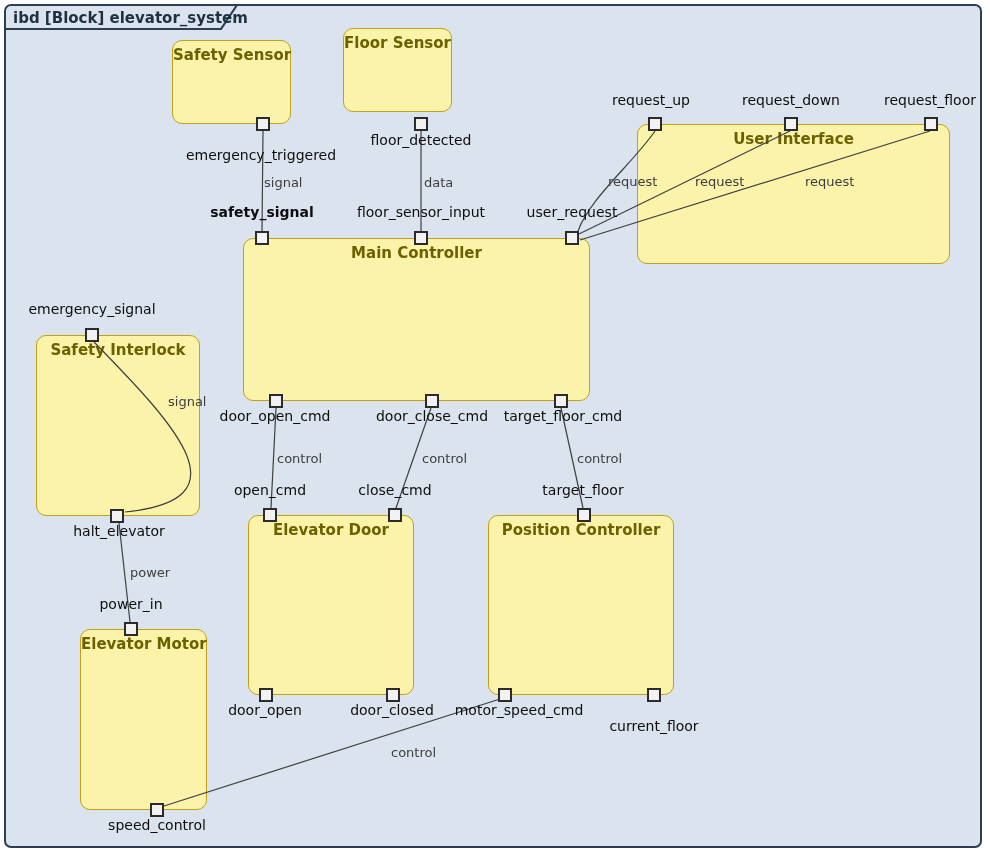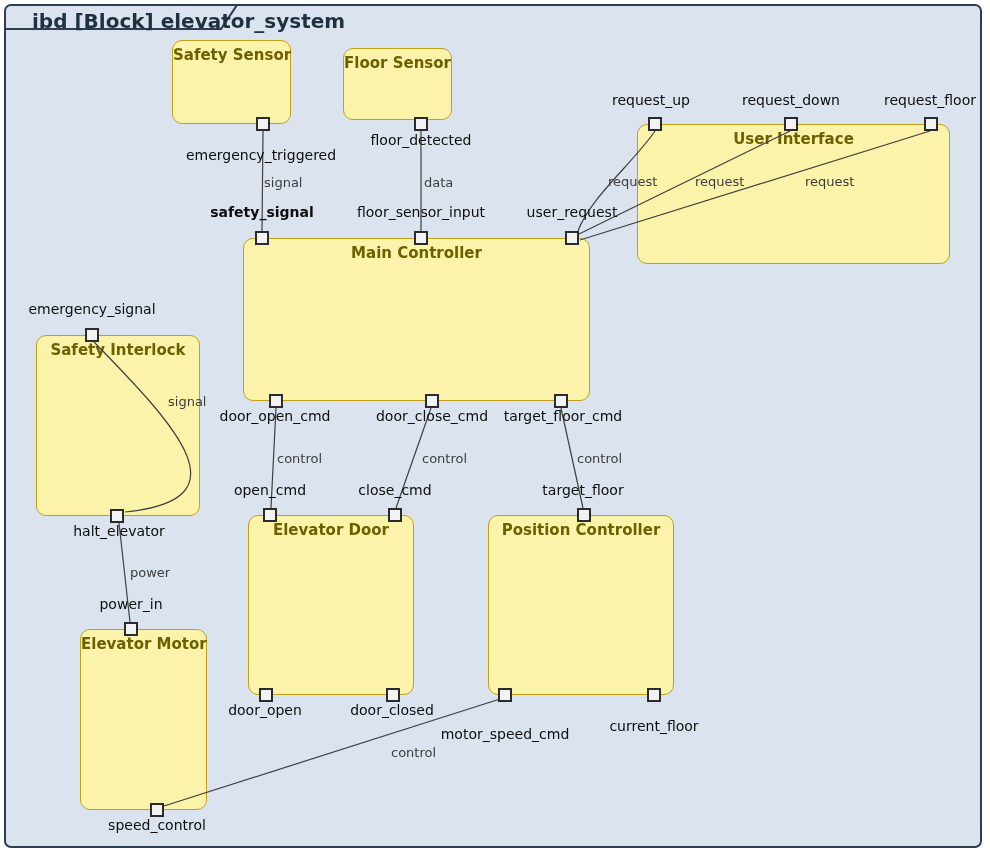--- a/index.html
+++ b/index.html
@@ -13,21 +13,21 @@
     position:relative;width:990px;height:857px;overflow:hidden;
     font-family:"DejaVu Sans","Liberation Sans",sans-serif;
   }
   .frame{
     position:absolute;left:4px;top:4px;width:978px;height:844px;
     background:var(--canvas-bg);border:2.5px solid var(--frame-border);
     border-radius:7px;box-sizing:border-box;z-index:0;
   }
   .tab-text{
     position:absolute;left:13px;top:9px;z-index:5;
-    font-size:20px;font-weight:bold;color:var(--frame-title);white-space:nowrap;margin-left:19px;
+    font-size:15px;font-weight:bold;color:var(--frame-title);white-space:nowrap;
   }
   .block{
     position:absolute;background:var(--block-fill);
     border:1.6px solid var(--block-border);border-radius:10px;
     box-sizing:border-box;z-index:1;
   }
   .block-title{
     display:block;text-align:center;padding-top:5px;
     font-size:15px;font-weight:bold;color:var(--block-title);white-space:nowrap;
   }
@@ -50,21 +50,21 @@
 </head>
 <body>
 
 <div class="canvas">
 
   <div class="frame"></div>
 
   <div class="block" style="left:172px;top:40px;width:119px;height:84px;">
     <span class="block-title">Safety Sensor</span>
   </div>
-  <div class="block" style="left:343px;top:48px;width:109px;height:72px;">
+  <div class="block" style="left:343px;top:28px;width:109px;height:84px;">
     <span class="block-title">Floor Sensor</span>
   </div>
   <div class="block" style="left:637px;top:124px;width:313px;height:140px;">
     <span class="block-title">User Interface</span>
   </div>
   <div class="block" style="left:243px;top:238px;width:347px;height:163px;">
     <span class="block-title">Main Controller</span>
   </div>
   <div class="block" style="left:36px;top:335px;width:164px;height:181px;">
     <span class="block-title">Safety Interlock</span>
@@ -130,21 +130,21 @@
   <span class="plabel" style="left:275px;top:408px;">door_open_cmd</span>
   <span class="plabel" style="left:432px;top:408px;">door_close_cmd</span>
   <span class="plabel" style="left:563px;top:408px;">target_floor_cmd</span>
   <span class="plabel" style="left:92px;top:301px;">emergency_signal</span>
   <span class="plabel" style="left:119px;top:523px;">halt_elevator</span>
   <span class="plabel" style="left:270px;top:482px;">open_cmd</span>
   <span class="plabel" style="left:395px;top:482px;">close_cmd</span>
   <span class="plabel" style="left:583px;top:482px;">target_floor</span>
   <span class="plabel" style="left:265px;top:702px;">door_open</span>
   <span class="plabel" style="left:392px;top:702px;">door_closed</span>
-  <span class="plabel" style="left:505px;top:702px;margin-top:24px;">motor_speed_cmd</span>
+  <span class="plabel" style="left:519px;top:702px;">motor_speed_cmd</span>
   <span class="plabel" style="left:654px;top:702px;margin-top:16px;">current_floor</span>
   <span class="plabel" style="left:131px;top:596px;">power_in</span>
   <span class="plabel" style="left:157px;top:817px;">speed_control</span>
 
   <span class="wlabel" style="left:264px;top:175px;">signal</span>
   <span class="wlabel" style="left:424px;top:175px;">data</span>
   <span class="wlabel" style="left:608px;top:174px;">request</span>
   <span class="wlabel" style="left:695px;top:174px;">request</span>
   <span class="wlabel" style="left:805px;top:174px;">request</span>
   <span class="wlabel" style="left:168px;top:394px;">signal</span>

